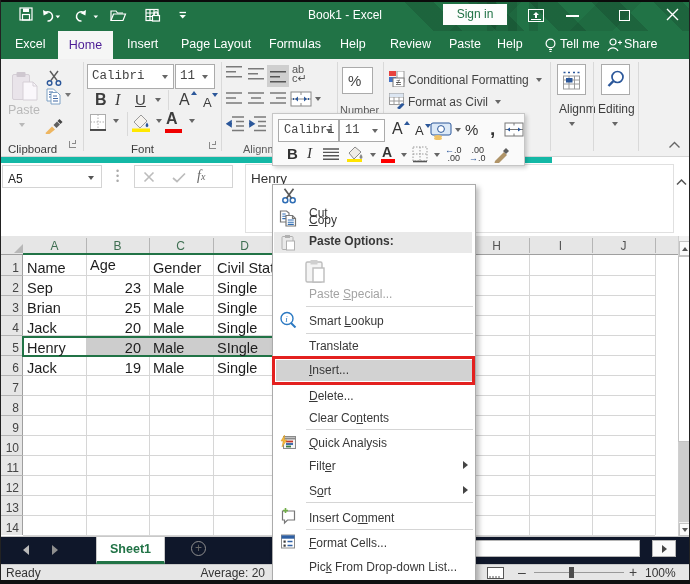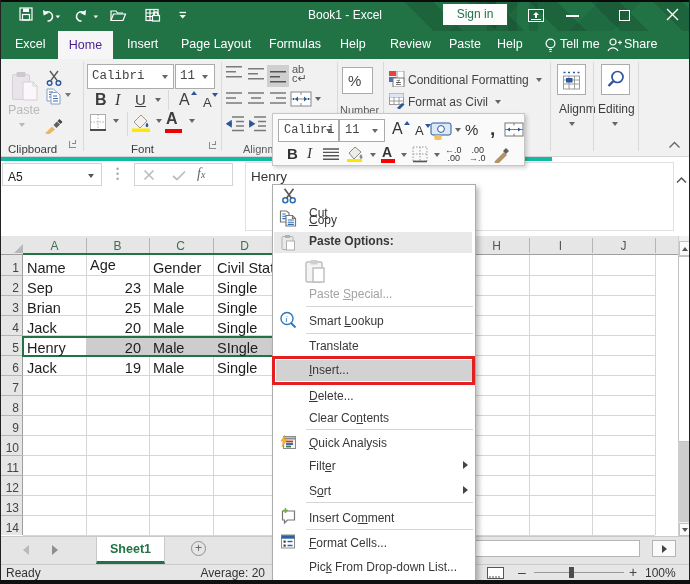--- a/index.html
+++ b/index.html
@@ -25,21 +25,21 @@
   #ribbon{left:0;top:59px;width:690px;height:97px;background:#f1f1f1;border-bottom:1px solid #d5d5d5;}
   .gsep{position:absolute;top:3px;width:1px;height:89px;background:#d9d9d9;}
   .glabel{position:absolute;color:#5c5c5c;font-size:11px;}
   .rtext{position:absolute;color:#444;font-size:12px;}
   .dd{position:absolute;width:0;height:0;border-left:3.5px solid transparent;
     border-right:3.5px solid transparent;border-top:4px solid #666;}
   .expander{position:absolute;width:6px;height:6px;border-left:1px solid #8a8a8a;border-bottom:1px solid #8a8a8a;}
   .expander:after{content:"";position:absolute;left:2px;top:-1px;width:3px;height:3px;
     border-right:1.2px solid #8a8a8a;border-bottom:1.2px solid #8a8a8a;}
   
-  #fbar{left:0;top:157px;width:552px;height:79px;background:#fff;border-top:4px solid #14b8a6;}
+  #fbar{left:0;top:157px;width:552px;height:79px;background:#fff;border-top:6px solid #14b8a6;}
   
   .hline{position:absolute;height:1px;background:#d6d6d6;}
   .vline{position:absolute;width:1px;background:#d6d6d6;}
   .coltxt{position:absolute;top:3px;font-size:12px;color:#555;text-align:center;width:63px;}
   .rowtxt{position:absolute;left:0;width:19px;font-size:12px;color:#444;text-align:right;}
   .cell{position:absolute;font-size:14.5px;color:#1d1d1d;white-space:nowrap;}
   .num{text-align:right;}
   
   #cmenu{left:272px;top:184px;width:202px;height:400px;background:#fff;
     border:1px solid #ababab;box-shadow:3px 3px 5px rgba(0,0,0,0.25);}
@@ -414,21 +414,21 @@
     <div class="abs" style="left:679px;top:5px;width:11px;height:15px;background:#fafafa;border:1px solid #c3c3c3;box-sizing:border-box">
       <div class="abs" style="left:2px;top:5px;width:0;height:0;border-left:3.5px solid transparent;border-right:3.5px solid transparent;border-bottom:4.5px solid #555"></div>
     </div>
     <div class="abs" style="left:678px;top:20px;width:12px;height:186px;background:#fff;border:1px solid #c3c3c3;box-sizing:border-box"></div>
     <div class="abs" style="left:679px;top:206px;width:11px;height:80px;background:#cdcdcd"></div>
     <div class="abs" style="left:679px;top:287px;width:11px;height:13px;background:#fafafa;border:1px solid #c3c3c3;box-sizing:border-box">
       <div class="abs" style="left:2px;top:4px;width:0;height:0;border-left:3.5px solid transparent;border-right:3.5px solid transparent;border-top:4.5px solid #555"></div>
     </div>
   </div>
 
-  <div class="abs" style="left:0;top:536px;width:690px;height:28px;background:#e5e5e5;border-top:1px solid #c9c9c9;box-sizing:border-box">
+  <div class="abs" style="left:0;top:536px;width:690px;height:28px;background:#0f172a;border-top:1px solid #c9c9c9;box-sizing:border-box">
     <div class="abs" style="left:23px;top:8px;width:0;height:0;border-top:5px solid transparent;border-bottom:5px solid transparent;border-right:6px solid #b9b9b9"></div>
     <div class="abs" style="left:52px;top:8px;width:0;height:0;border-top:5px solid transparent;border-bottom:5px solid transparent;border-left:6px solid #8f8f8f"></div>
     <div class="abs" style="left:96px;top:0;width:67px;height:24px;background:#fff;border-left:1px solid #c9c9c9;border-right:1px solid #c9c9c9;border-bottom:3px solid #217346;box-sizing:content-box;text-align:center;line-height:24px;font-size:12.5px;font-weight:bold;color:#217346">Sheet1</div>
     <div class="abs" style="left:191px;top:4px;width:15px;height:15px;border:1px solid #8f8f8f;border-radius:50%;box-sizing:border-box;text-align:center;line-height:12px;font-size:12px;color:#666">+</div>
 
     <div class="abs" style="left:452px;top:3px;width:188px;height:17px;background:#fff;border:1px solid #b5b5b5;box-sizing:border-box"></div>
     <div class="abs" style="left:652px;top:3px;width:24px;height:17px;background:#fafafa;border:1px solid #b5b5b5;box-sizing:border-box">
       <div class="abs" style="left:9px;top:4px;width:0;height:0;border-top:4px solid transparent;border-bottom:4px solid transparent;border-left:5px solid #444"></div>
     </div>
   </div>

